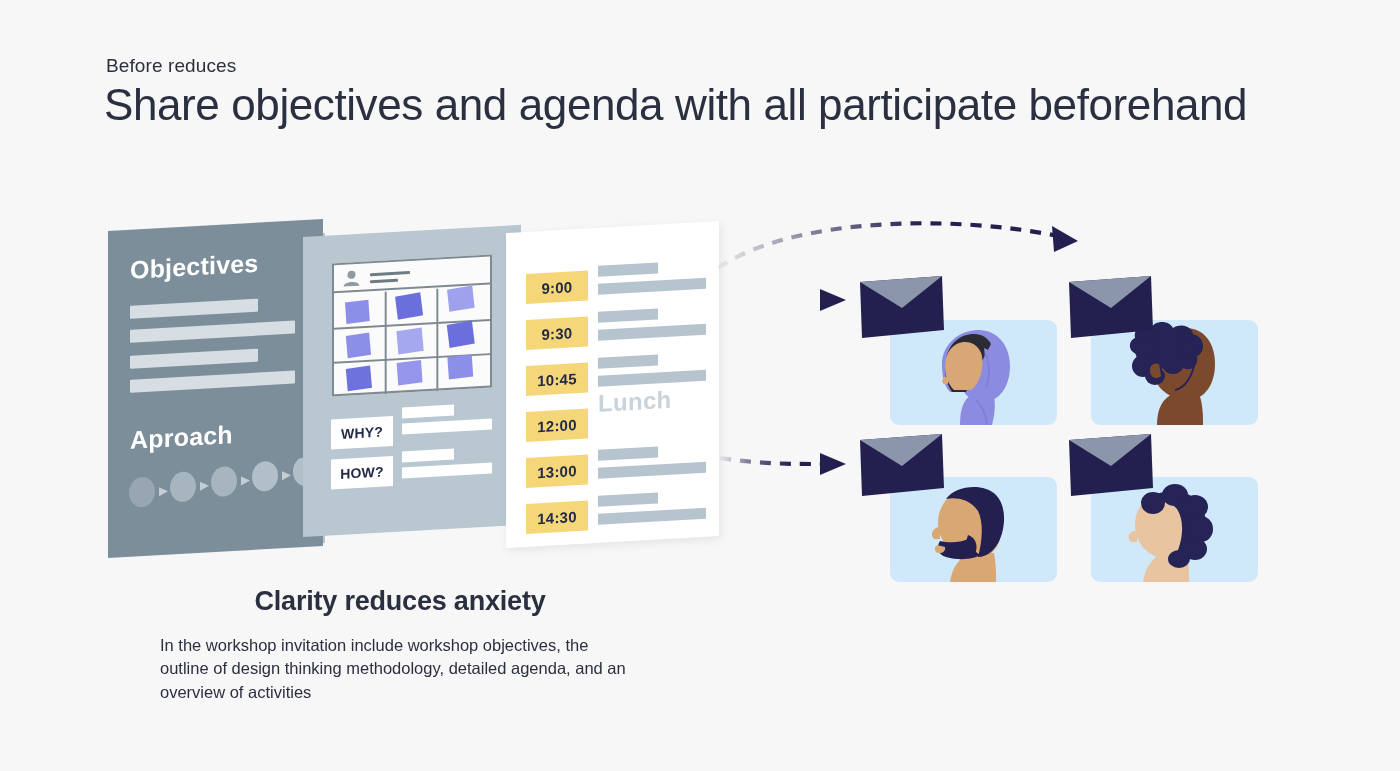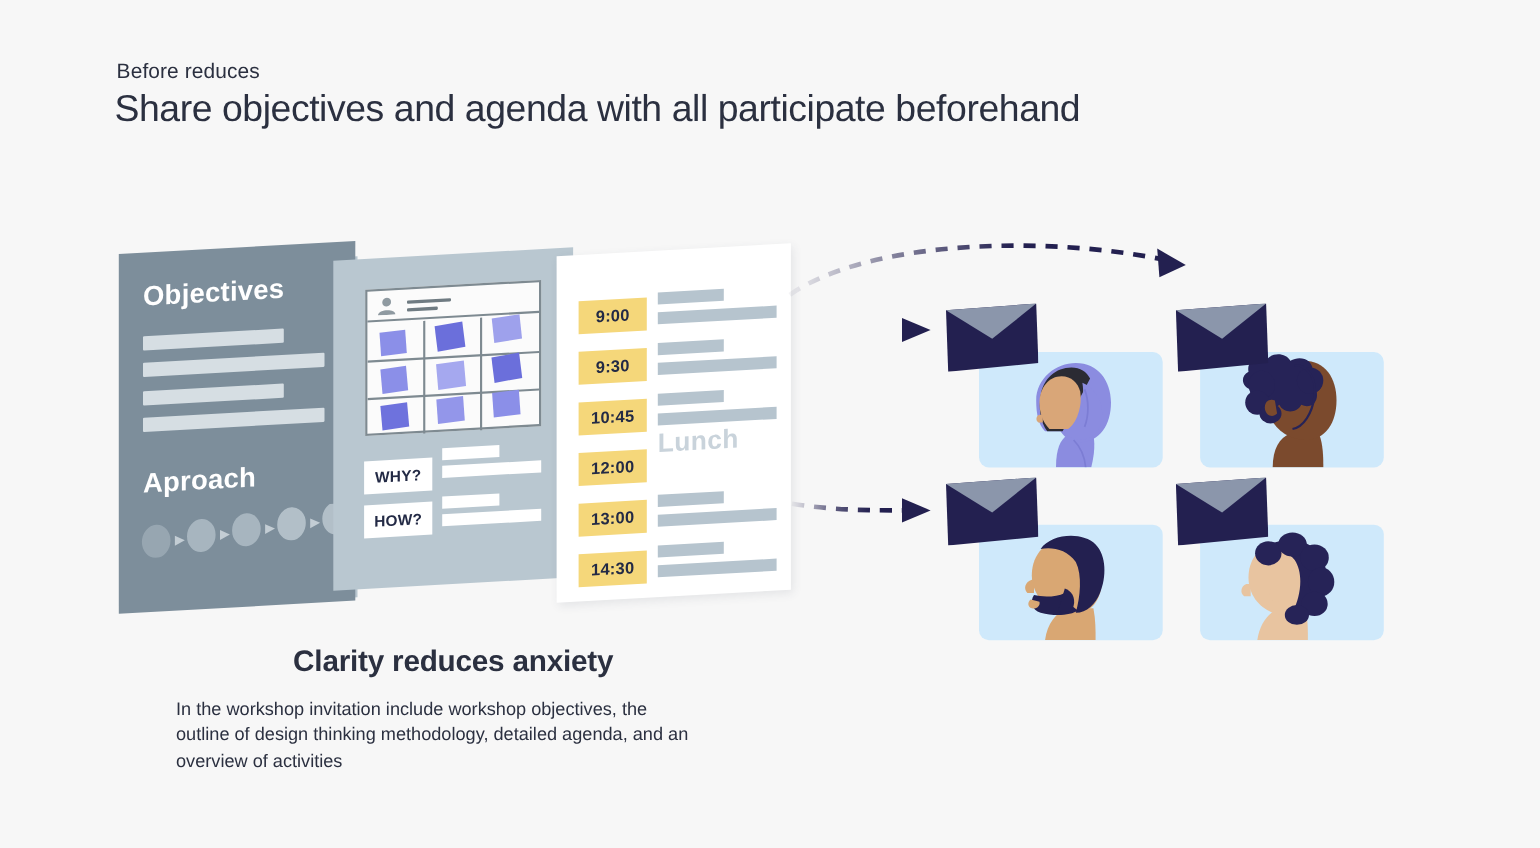--- a/index.html
+++ b/index.html
@@ -13,21 +13,21 @@
   }
   .canvas{position:absolute;inset:0;}
 
   
   .eyebrow{
     position:absolute;left:106px;top:55px;
     font-size:19px;color:#2b3040;letter-spacing:.1px;
   }
   .headline{
     position:absolute;left:104px;top:80px;
-    font-size:34px;font-weight:400;color:#2b3040;
+    font-size:44px;font-weight:400;color:#2b3040;
     letter-spacing:-.4px;white-space:nowrap;
   }
 
   
   .stage{position:absolute;left:0;top:0;width:1400px;height:771px;}
 
   
   .card-objectives{
     position:absolute;left:108px;top:231px;
     width:215px;height:327px;
@@ -107,21 +107,20 @@
   .lunch{
     position:absolute;left:92px;top:162px;
     font-size:24px;font-weight:700;color:#c9d3db;letter-spacing:.3px;
   }
 
   
   .sub-title{
     position:absolute;left:0;top:586px;width:800px;
     text-align:center;font-size:27px;font-weight:700;color:#2b3040;
     letter-spacing:-.2px;
-    padding-left:12px;
   }
   .sub-body{
     position:absolute;left:160px;top:634px;width:480px;
     text-align:left;font-size:16.5px;line-height:1.42;color:#2b3040;
   }
 
   
   .ava-card{
     position:absolute;width:167px;height:105px;
     background:#cfe9fb;border-radius:9px;overflow:hidden;

